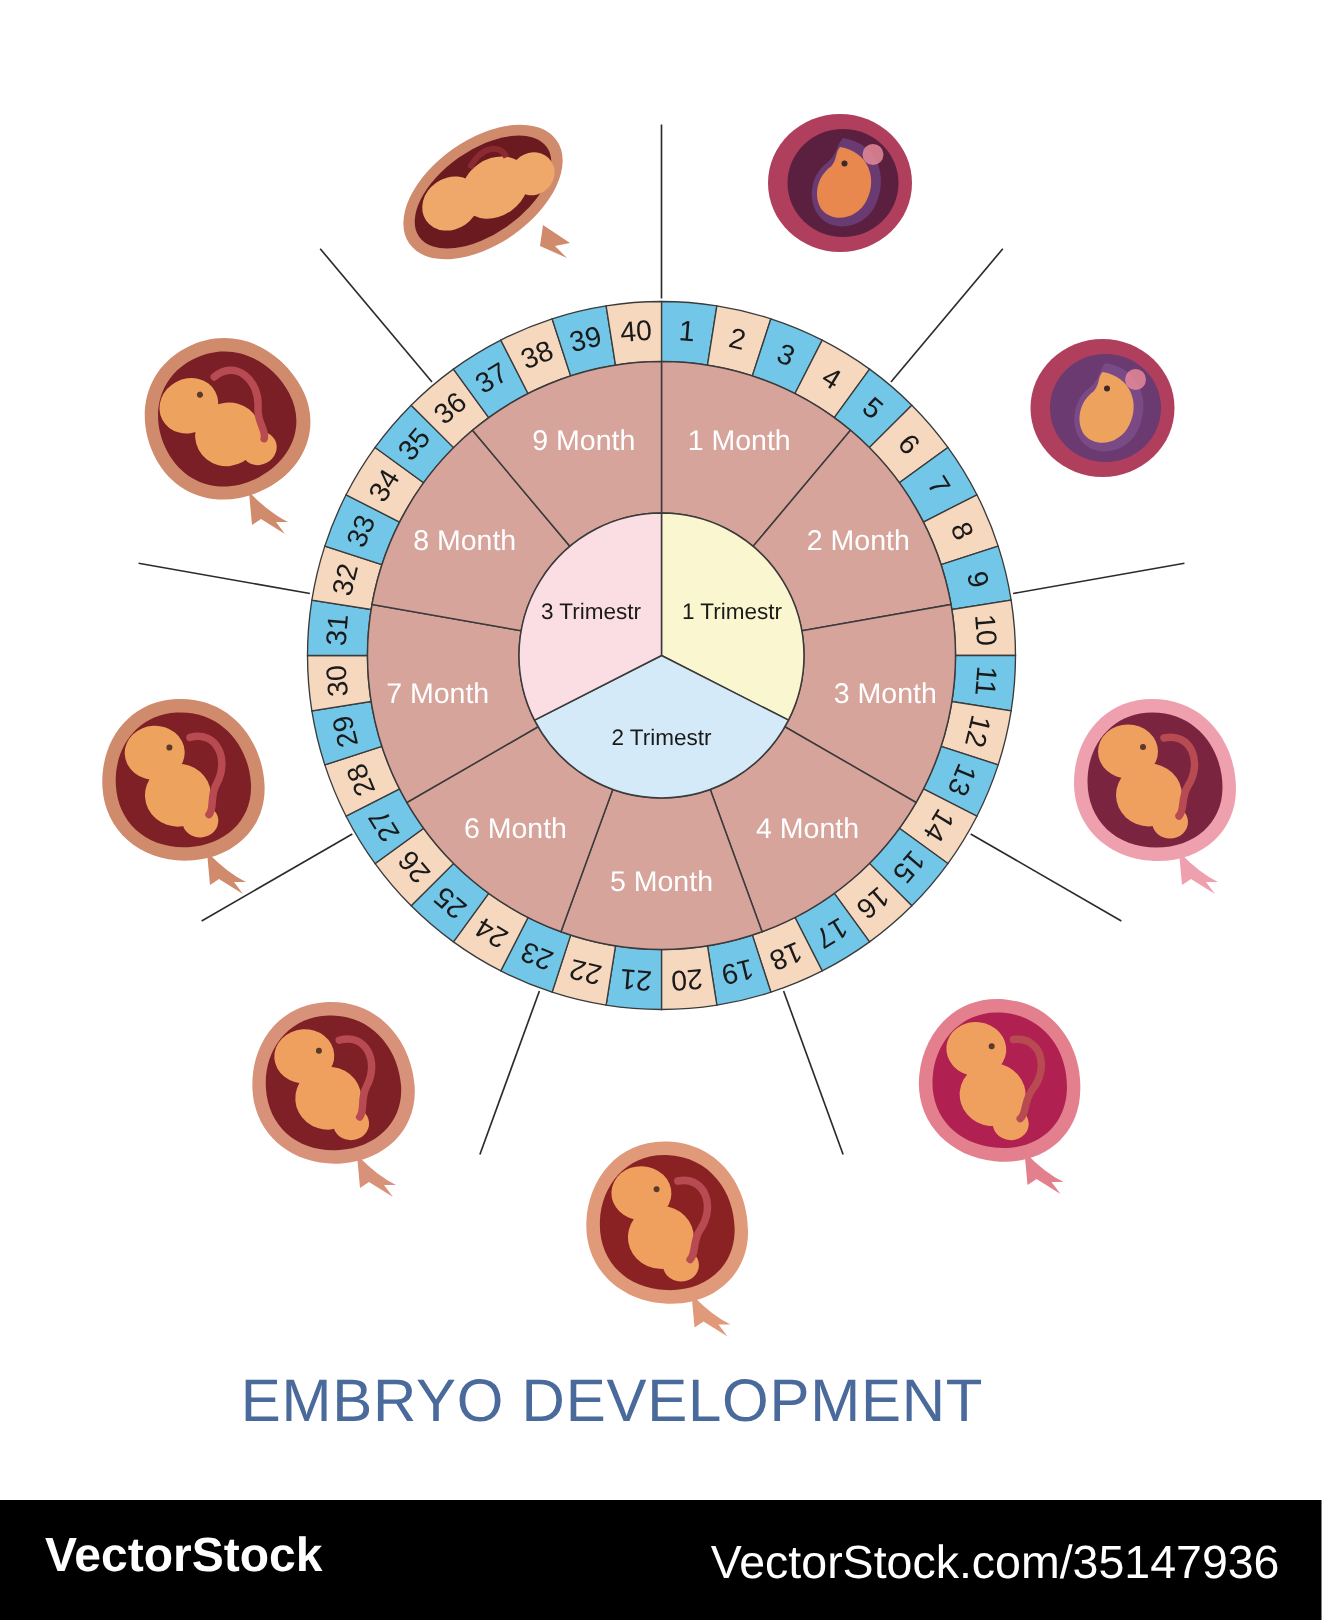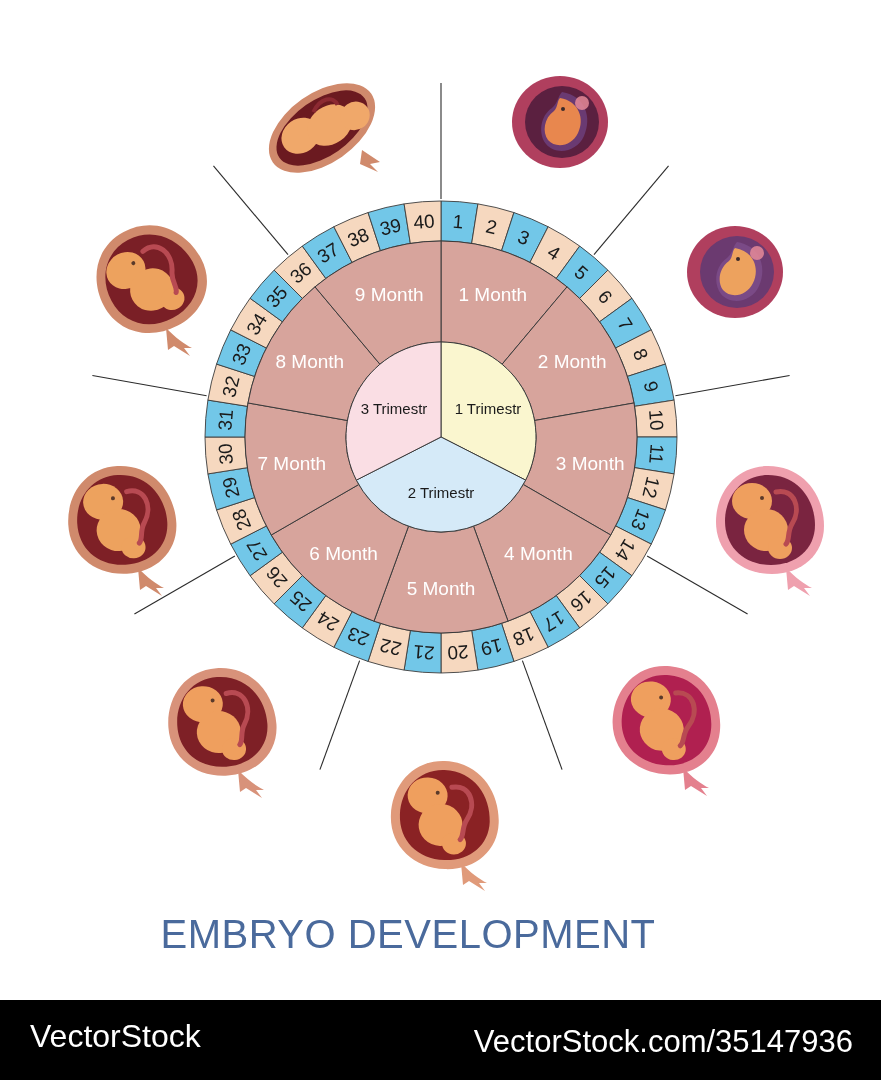--- a/index.html
+++ b/index.html
@@ -12,21 +12,21 @@
   .wk-txt{font-family:"Liberation Sans","DejaVu Sans",sans-serif;font-size:19px;fill:#1a1a1a;}
   .mo-txt{font-family:"Liberation Sans","DejaVu Sans",sans-serif;font-size:19px;fill:#ffffff;}
   .tri-txt{font-family:"Liberation Sans","DejaVu Sans",sans-serif;font-size:15px;fill:#1a1a1a;}
   .connector{stroke:#2b2b2b;stroke-width:1.1;fill:none;}
 
   #title{position:absolute;left:0;top:912px;width:816px;text-align:center;
          font-size:40px;letter-spacing:0.5px;color:#4a6a9c;
          font-family:"Liberation Sans","DejaVu Sans",sans-serif;}
 
   #footer{position:absolute;left:0;top:1000px;width:881px;height:80px;background:#000000;}
-  #footer .brand{position:absolute;left:30px;top:18px;color:#ffffff;font-size:32px;font-weight:normal;
+  #footer .brand{position:absolute;left:30px;top:18px;color:#ffffff;font-size:32px;font-weight:bold;
                  font-family:"Liberation Sans","DejaVu Sans",sans-serif;}
   #footer .url{position:absolute;right:28px;top:24px;color:#ffffff;font-size:31px;
                font-family:"Liberation Sans","DejaVu Sans",sans-serif;}
 </style>
 </head>
 <body>
 
 <div id="stage">
 
   <svg id="wheel" viewBox="0 0 881 1000">

